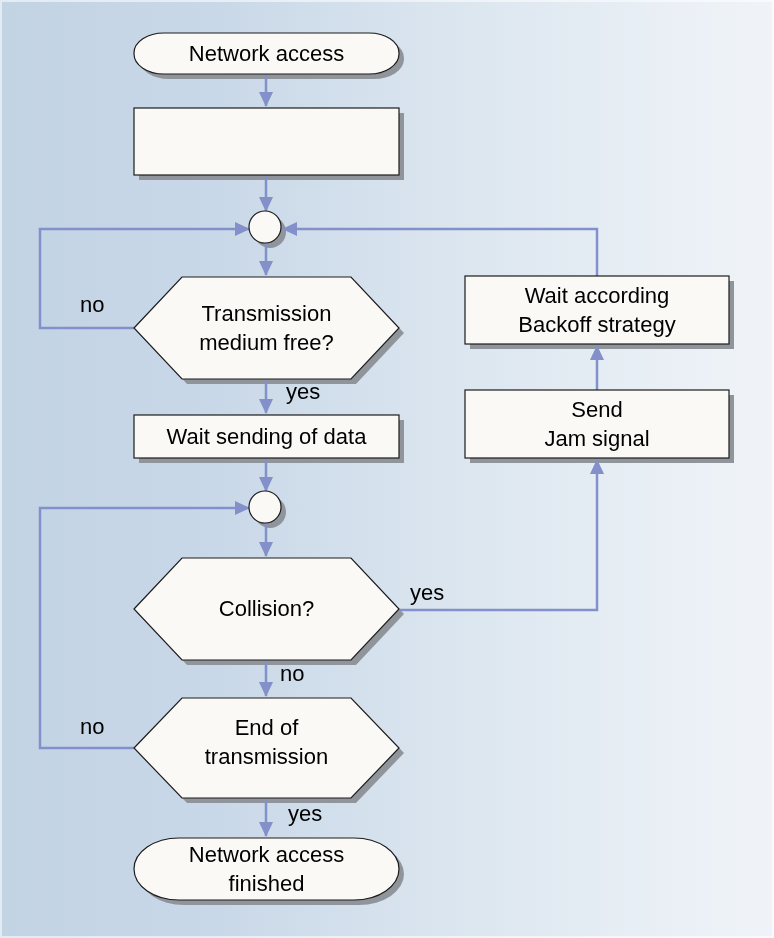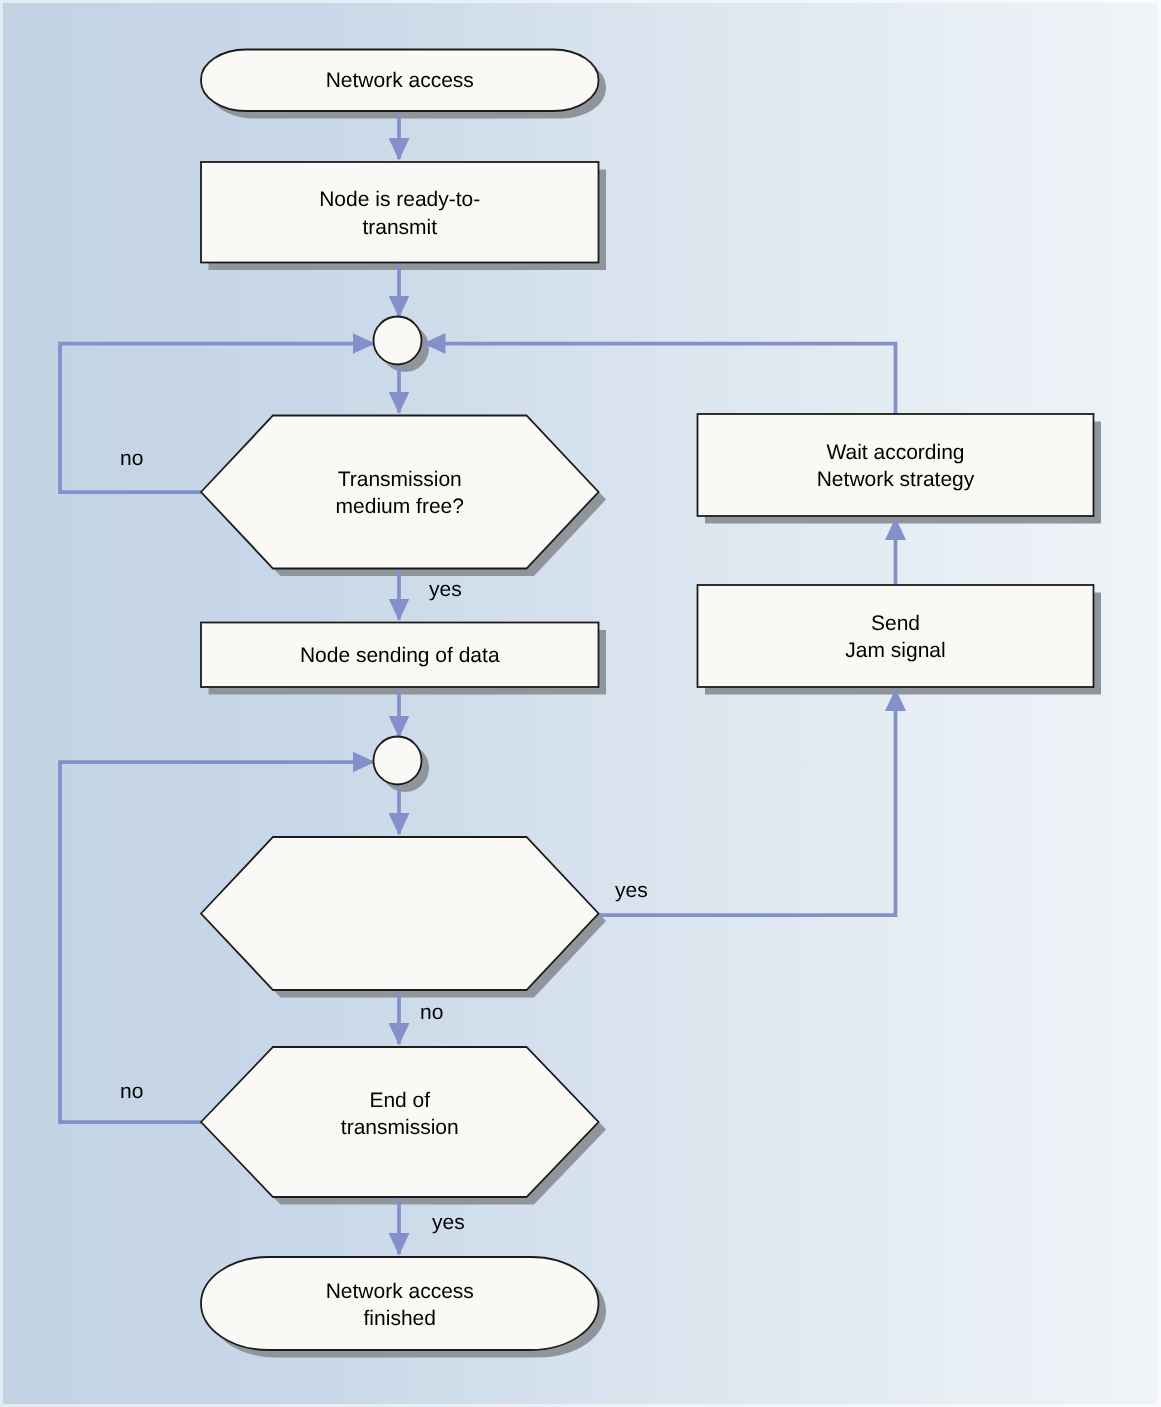--- a/index.html
+++ b/index.html
@@ -23,21 +23,21 @@
   .arrowhead   { fill: var(--connector, #8390ca); }
   .shape       { fill: var(--shape-fill, #faf9f6); stroke: var(--shape-border, #1c1c1c); stroke-width: 1.2; }
 
   .node-label, .edge-label {
     position: absolute;
     display: flex;
     align-items: center;
     justify-content: center;
     text-align: center;
     color: var(--text, #000000);
-    font-size: 14px;
+    font-size: 22px;
     line-height: 1.32;
     white-space: pre-line;
     pointer-events: none;
   }
   .edge-label { justify-content: flex-start; text-align: center; }
 </style>
 </head>
 <body>
 
 <div class="canvas">
@@ -88,31 +88,30 @@
       <circle class="shape" cx="265" cy="507" r="16"></circle>
       <polygon class="shape" points="134,609 182,558 351,558 399,609 351,660 182,660"></polygon>
       <polygon class="shape" points="134,748 182,698 351,698 399,748 351,798 182,798"></polygon>
       <rect class="shape" x="134" y="838" width="265" height="62" rx="45" ry="31"></rect>
       <rect class="shape" x="465" y="276" width="264" height="68"></rect>
       <rect class="shape" x="465" y="390" width="264" height="68"></rect>
     </g>
   </svg>
 
   <div class="node-label" style="left:134px; top:33px;  width:265px; height:41px;">Network access</div>
-  <div class="node-label" style="left:134px; top:108px; width:265px; height:67px;">Node is ready-to-
-transmit</div>
   <div class="node-label" style="left:134px; top:277px; width:265px; height:102px;">Transmission
 medium free?</div>
-  <div class="node-label" style="left:134px; top:415px; width:265px; height:43px;">Node sending of data</div>
+  <div class="node-label" style="left:134px; top:415px; width:265px; height:43px;">Wait sending of data</div>
+  <div class="node-label" style="left:134px; top:558px; width:265px; height:102px;">Collision?</div>
   <div class="node-label" style="left:134px; top:698px; width:265px; height:88px;">End of
 transmission</div>
   <div class="node-label" style="left:134px; top:838px; width:265px; height:62px;">Network access
 finished</div>
   <div class="node-label" style="left:465px; top:276px; width:264px; height:68px;">Wait according
-Network strategy</div>
+Backoff strategy</div>
   <div class="node-label" style="left:465px; top:390px; width:264px; height:68px;border-radius:28px;">Send
 Jam signal</div>
 
   <div class="edge-label" style="left:80px;  top:294px; width:44px; height:22px;">no</div>
   <div class="edge-label" style="left:286px; top:381px; width:48px; height:22px;">yes</div>
   <div class="edge-label" style="left:410px; top:582px; width:48px; height:22px;">yes</div>
   <div class="edge-label" style="left:280px; top:663px; width:44px; height:22px;">no</div>
   <div class="edge-label" style="left:80px;  top:716px; width:44px; height:22px;">no</div>
   <div class="edge-label" style="left:288px; top:803px; width:48px; height:22px;">yes</div>
 

